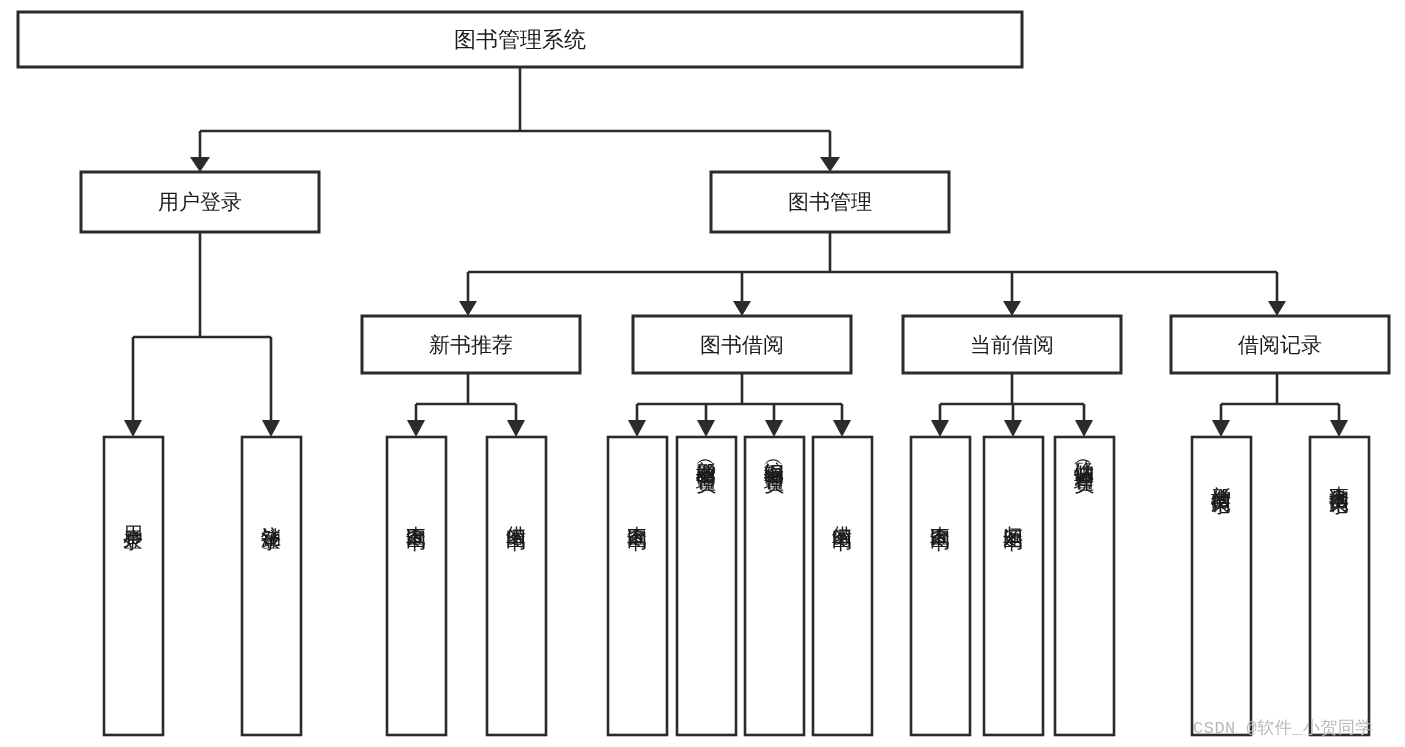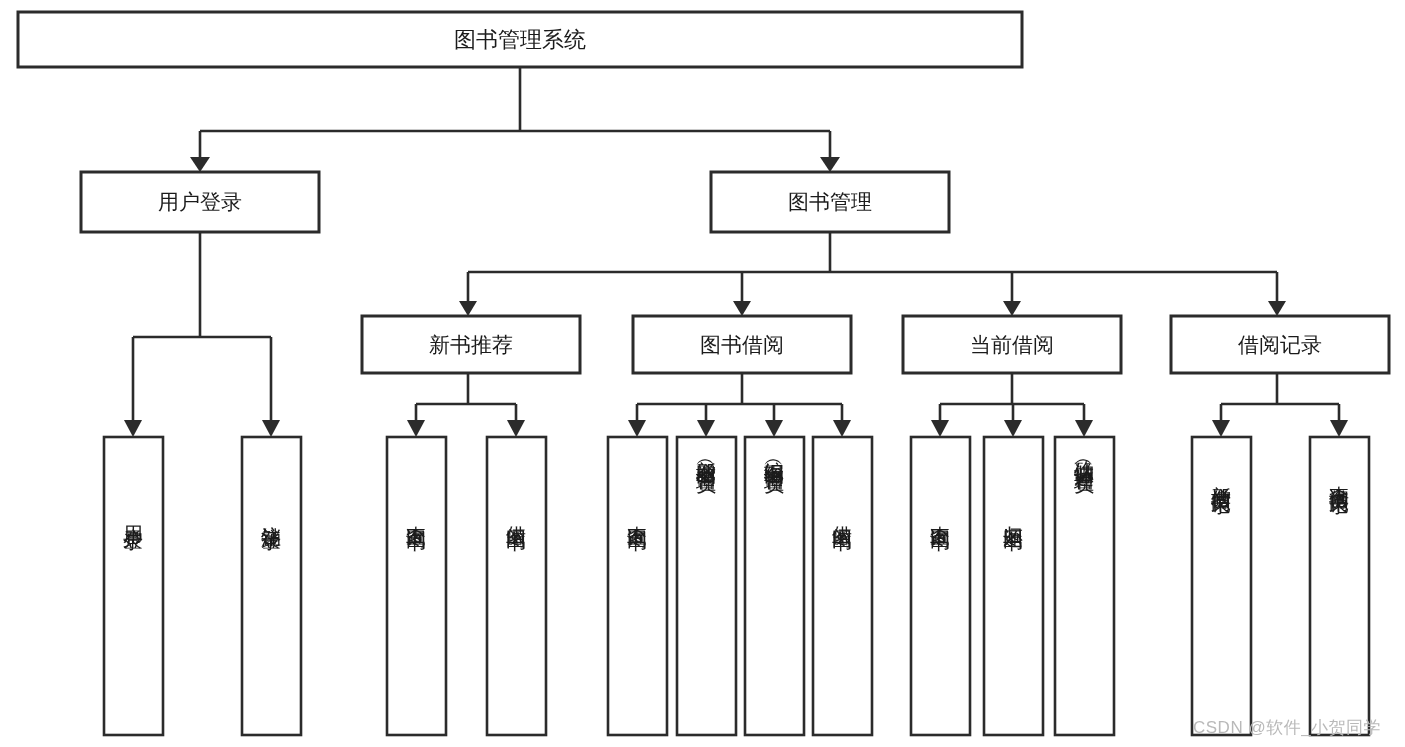--- a/index.html
+++ b/index.html
@@ -71,21 +71,21 @@
     letter-spacing: 2px;
     white-space: nowrap;
     transform: translateX(-50%);
     text-align: center;
     pointer-events: none;
   }
   .watermark {
     position: absolute;
     left: 1193px;
     top: 716px;
-    font-family: Liberation Sans, sans-serif;
+    font-family: Liberation Mono, monospace;
     font-size: 17px;
     color: #b9b9b9;
     white-space: nowrap;
     letter-spacing: 0.5px;
   }
 </style>
 </head>
 <body>
 
 <div id="diagram-root">

